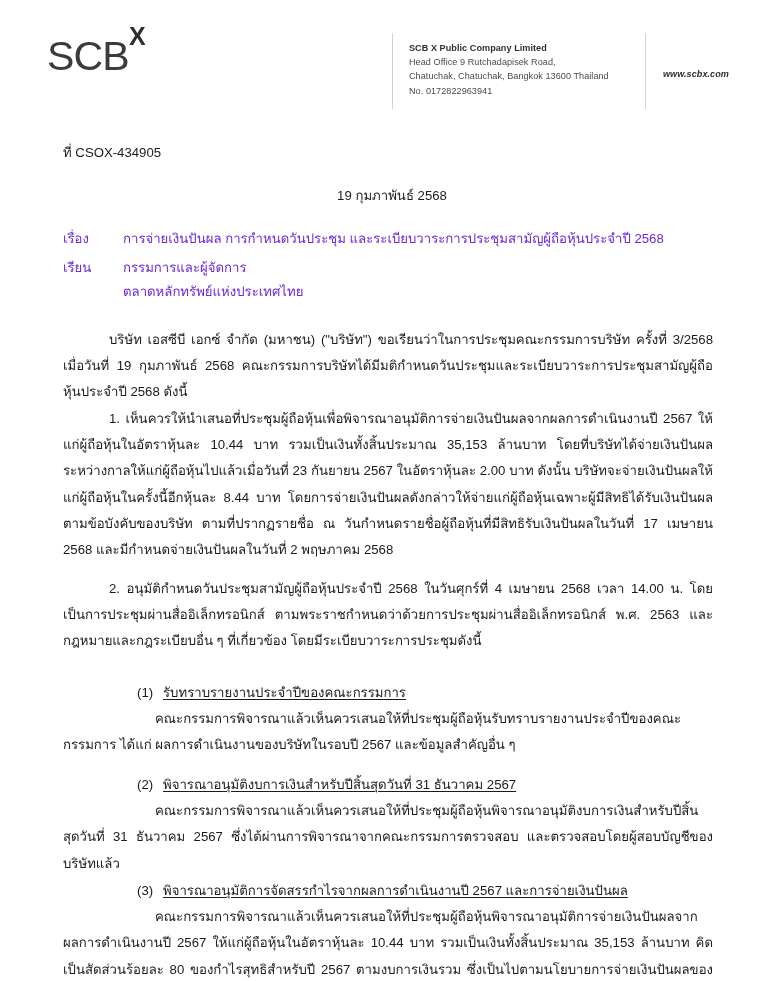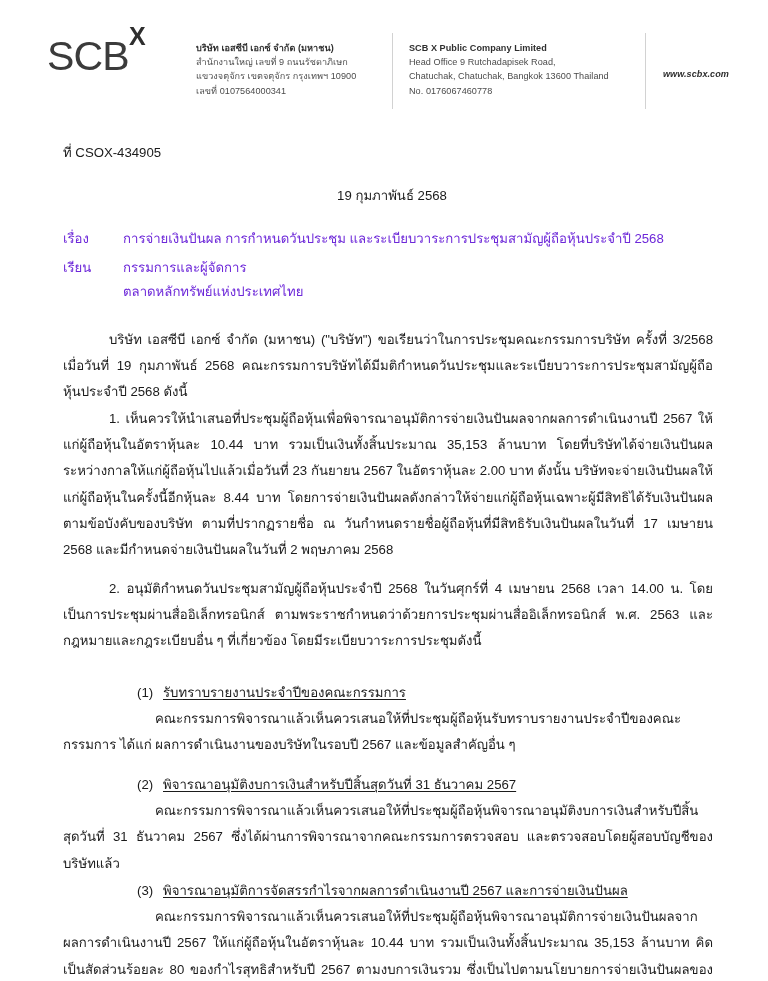--- a/index.html
+++ b/index.html
@@ -220,34 +220,28 @@
 <body>
 
 <div class="page">
 
   <div class="letterhead">
 
     <div class="logo-block">
       <span class="logo-text">SCB</span><span class="logo-sup">X</span>
     </div>
 
-    <div class="addr-th">
-      <div class="addr-line1">บริษัท เอสซีบี เอกซ์ จำกัด (มหาชน)</div>
-      <div>สำนักงานใหญ่ เลขที่ 9 ถนนรัชดาภิเษก</div>
-      <div>แขวงจตุจักร เขตจตุจักร กรุงเทพฯ 10900</div>
-      <div>เลขที่ 0107564000341</div>
-    </div>
 
     <div class="divider-v divider-1"></div>
 
     <div class="addr-en">
       <div class="addr-line1">SCB X Public Company Limited</div>
       <div>Head Office 9 Rutchadapisek Road,</div>
       <div>Chatuchak, Chatuchak, Bangkok 13600 Thailand</div>
-      <div>No. 0176067460778</div>
+      <div>No. 0172822963941</div>
     </div>
 
     <div class="divider-v divider-2"></div>
 
     <div class="website">www.scbx.com</div>
   </div>
 
   <div class="doc-body">
 
     <div class="ref-no">ที่ CSOX-434905</div>

